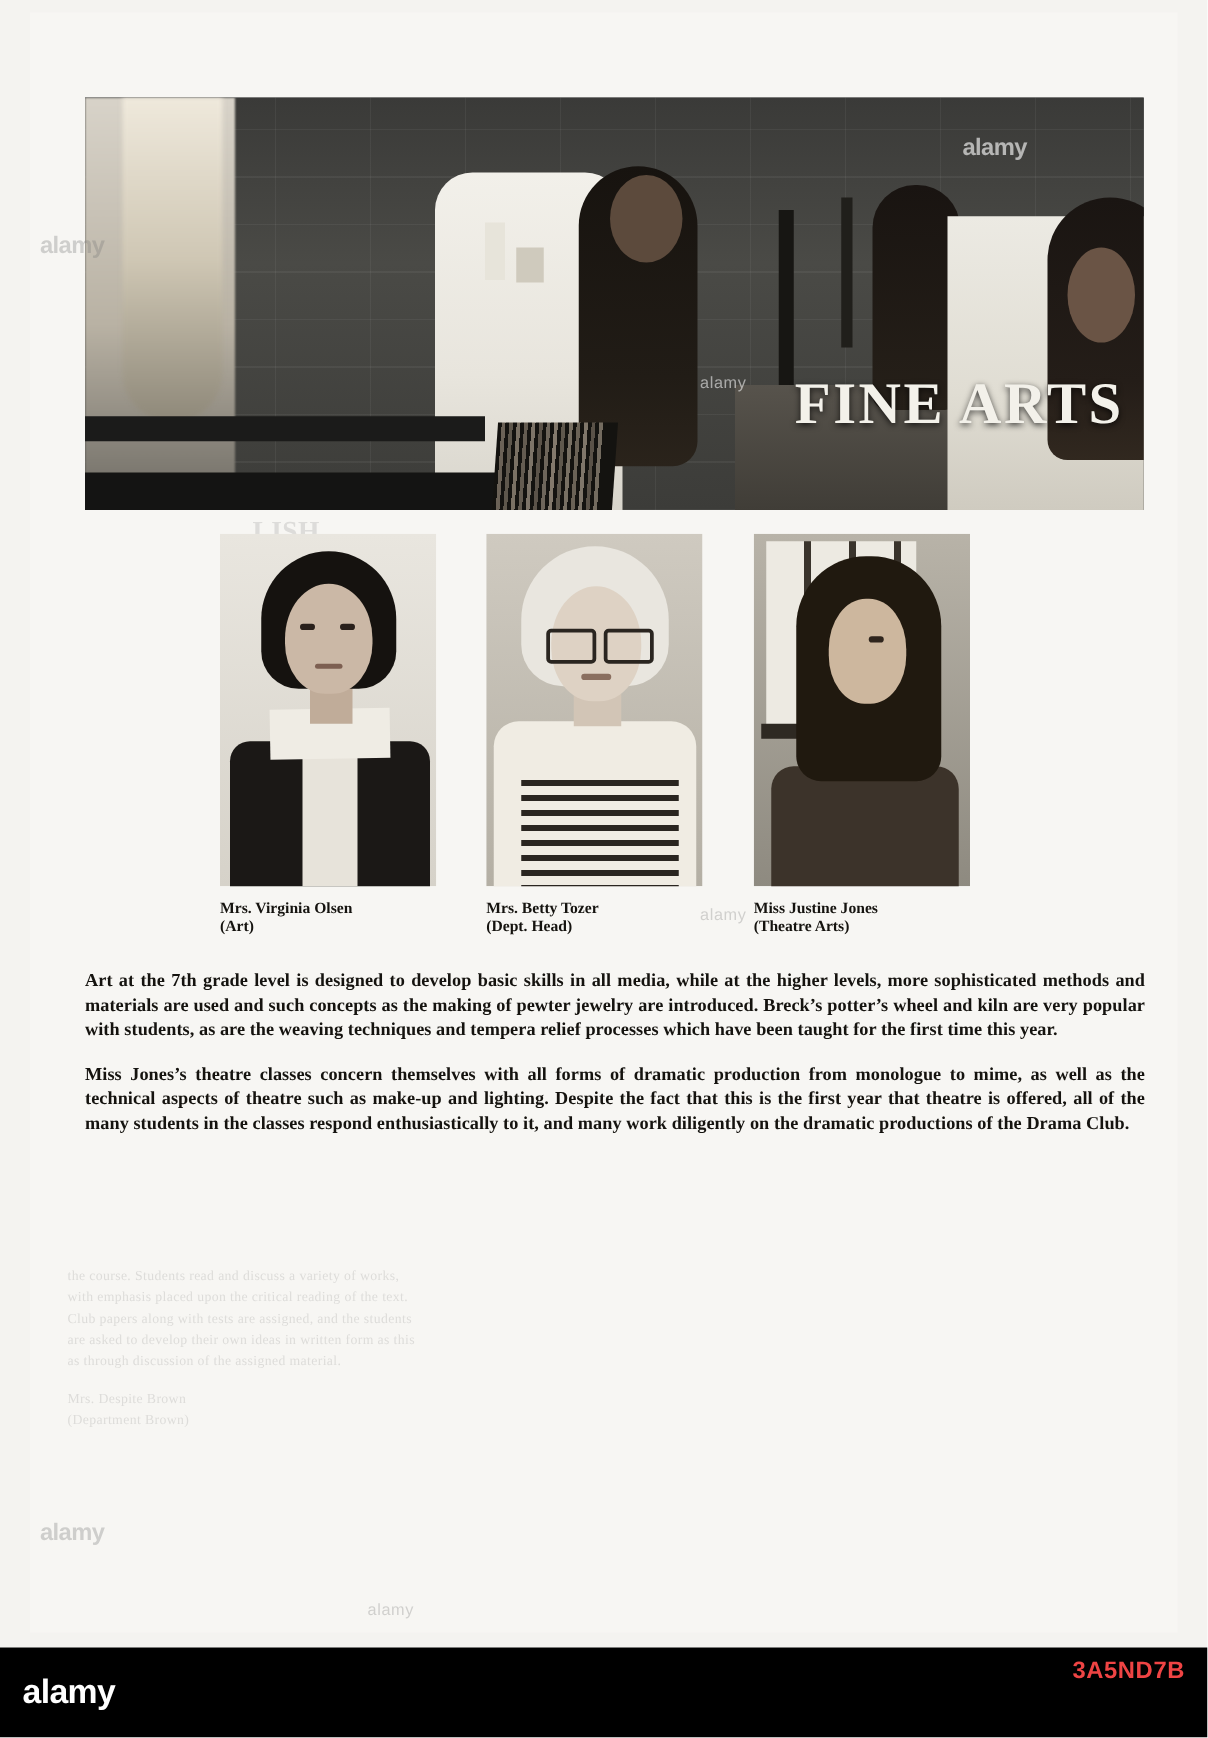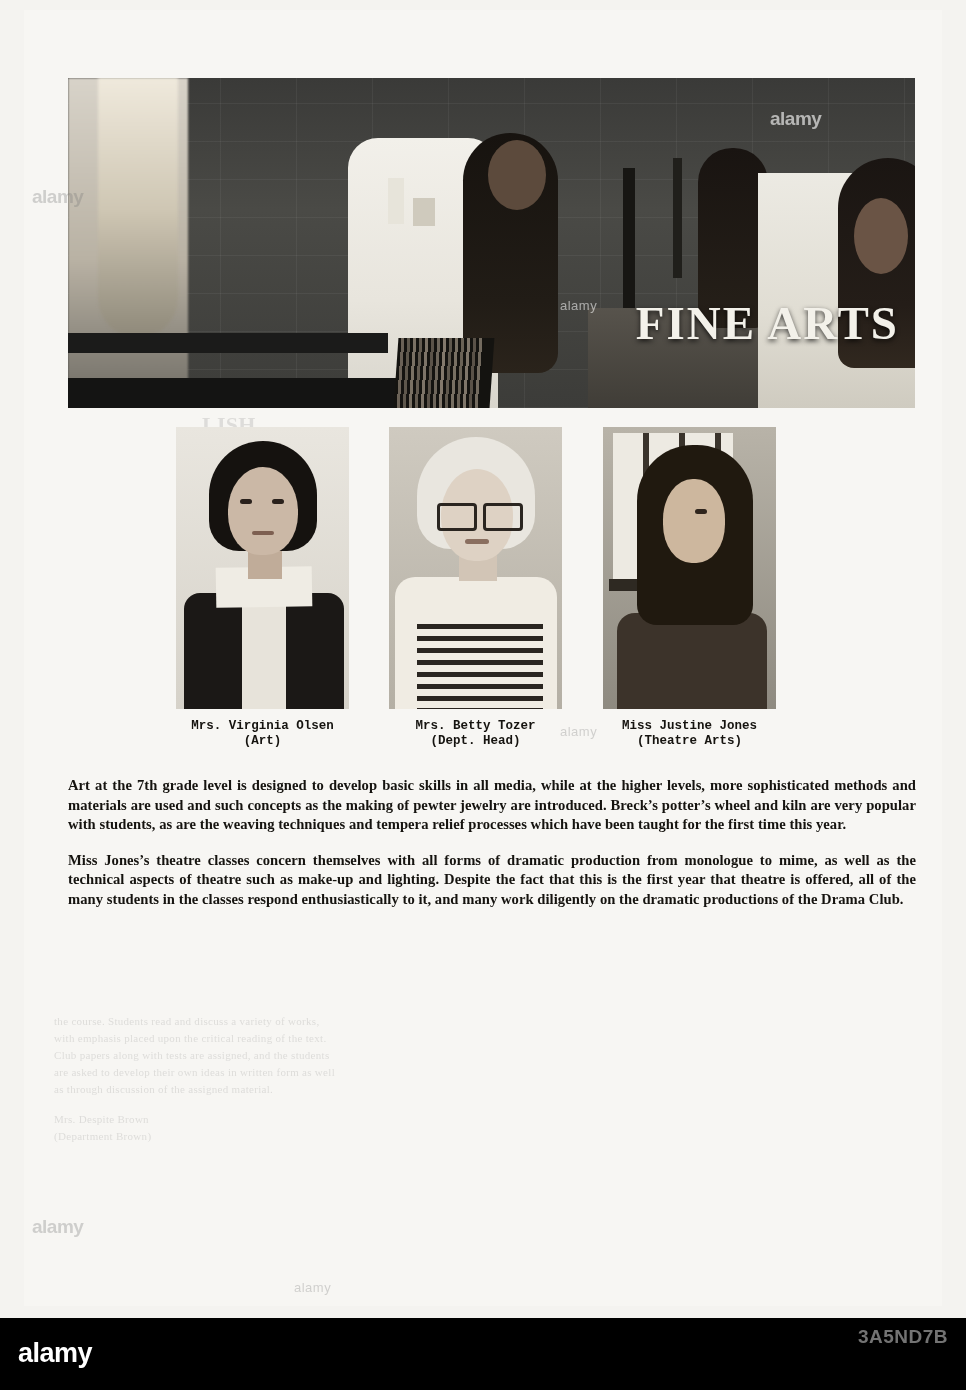--- a/index.html
+++ b/index.html
@@ -200,22 +200,21 @@
   .p3 .windowsill { position:absolute; left:6px; top:152px; width:130px; height:12px; background:#2e2922;}
   .p3 .hair { position:absolute; left:34px; top:18px; width:116px; height:180px; background:#20190f; border-radius:56px 56px 20px 20px;}
   .p3 .face { position:absolute; left:60px; top:52px; width:62px; height:84px; background:#cdb79e; border-radius:48% 48% 46% 46%;}
   .p3 .body { position:absolute; left:14px; top:186px; width:150px; height:100px; background:#3c332a; border-radius:18px 18px 0 0;}
   .p3 .eye { position:absolute; left:92px; top:82px; width:12px; height:5px; background:#2f251d; border-radius:3px;}
 
   .caption {
     position: absolute;
     top: 292px;
     width: 173px;
-    text-align: center;
-    font-family: Liberation Mono, monospace;
+    font-family: Liberation Serif, serif;
     font-size: 12.5px;
     font-weight: bold;
     line-height: 15px;
     color: #15130f;
   }
   .c1 { left: 0; }
   .c2 { left: 213px; }
   .c3 { left: 427px; }
 
   
@@ -296,21 +295,21 @@
     left: 18px; top: 20px;
     color: #ffffff;
     font-family: "Liberation Sans", sans-serif;
     font-size: 27px;
     font-weight: bold;
     letter-spacing: -0.5px;
   }
   .bottom-bar .code {
     position: absolute;
     right: 18px; top: 8px;
-    color: #737373;
+    color: #ef4444;
     font-family: "Liberation Sans", sans-serif;
     font-size: 19px;
     font-weight: bold;
     letter-spacing: 0.5px;
   }
   .bottom-bar .url {
     position: absolute;
     right: 18px; top: 40px;
     color: #ffffff;
     font-family: "Liberation Sans", sans-serif;
@@ -322,21 +321,21 @@
 </head>
 <body>
 
 <div class="page-sheet">
   <div class="paper">
 
     <div class="ghost" style="left:178px; top:402px; font-size:22px; font-weight:bold;">LISH</div>
     <div class="ghost" style="left:30px; top:1005px; width:400px;">the course. Students read and discuss a variety of works,</div>
     <div class="ghost" style="left:30px; top:1022px; width:400px;">with emphasis placed upon the critical reading of the text.</div>
     <div class="ghost" style="left:30px; top:1039px; width:400px;">Club papers along with tests are assigned, and the students</div>
-    <div class="ghost" style="left:30px; top:1056px; width:400px;">are asked to develop their own ideas in written form as well</div>
+    <div class="ghost" style="left:30px; top:1056px; width:400px;">are asked to develop their own ideas in written form as this</div>
     <div class="ghost" style="left:30px; top:1073px; width:400px;">as through discussion of the assigned material.</div>
     <div class="ghost" style="left:30px; top:1103px; width:400px;">Mrs. Despite Brown</div>
     <div class="ghost" style="left:30px; top:1120px; width:400px;">(Department Brown)</div>
 
     <div class="banner">
       <div class="wall"></div>
       <div class="darkpanel"></div>
       <div class="hair-l"></div>
       <div class="shelfpost"></div>
       <div class="shelfpost2"></div>

